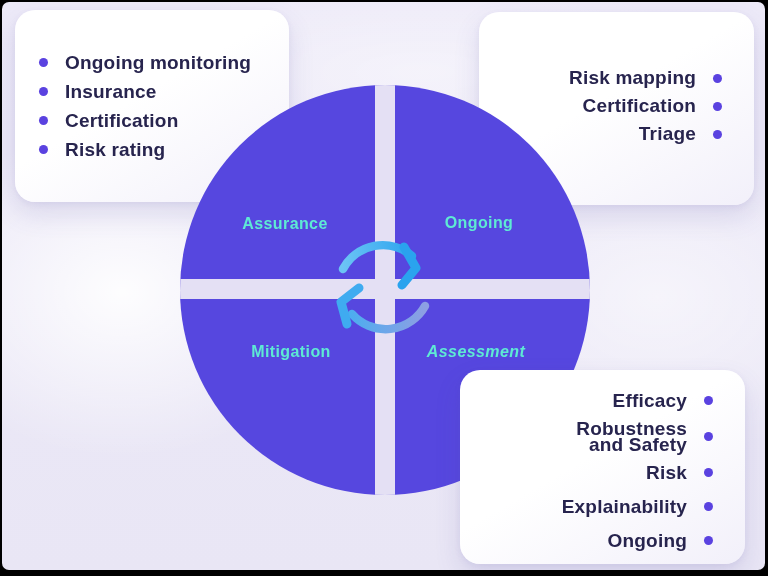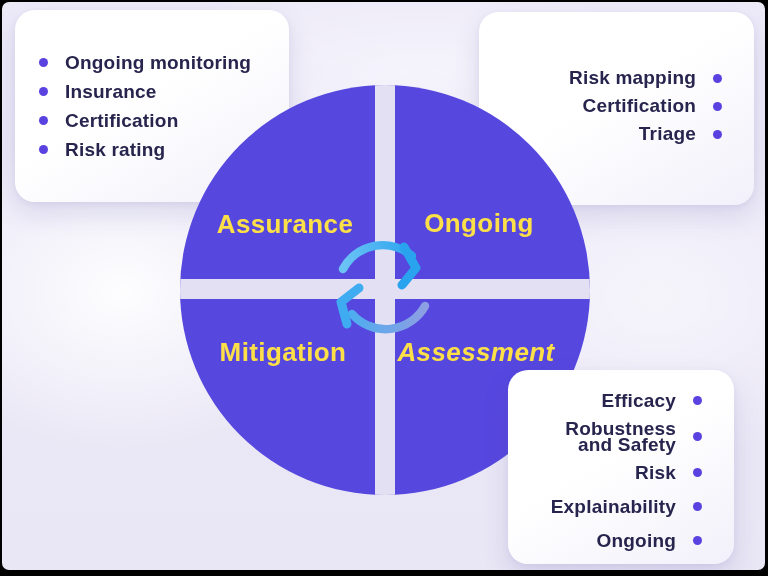--- a/index.html
+++ b/index.html
@@ -20,21 +20,21 @@
 
   
   .card {
     position:absolute; border-radius:20px;
     background:linear-gradient(150deg, #ffffff 45%, #f2f0fa 100%);
     box-shadow:0 12px 26px rgba(96,86,170,.16), 0 2px 6px rgba(96,86,170,.08);
   }
   .card.tl { left:13px;  top:8px;   width:274px; height:192px; z-index:1; }
   .card.tr { left:477px; top:10px;  width:275px; height:193px; z-index:1; }
   .card.bl { left:13px;  top:370px; width:277px; height:192px; z-index:1; }
-  .card.br { left:506px; top:368px; width:226px; height:194px; z-index:3; }
+  .card.br { left:458px; top:368px; width:285px; height:194px; z-index:3; }
 
   .list { list-style:none; display:flex; flex-direction:column; }
   .tl .list { padding:38px 0 0 24px; }
   .bl .list { padding:53px 0 0 24px; }
   .tr .list { padding:52px 32px 0 0; align-items:flex-end; }
   .br .list { padding:16px 32px 0 0; align-items:flex-end; gap:5px; }
 
   .item {
     display:flex; align-items:center; height:29px;
     font-size:19px; font-weight:700; color:#27244e; letter-spacing:.2px;
@@ -51,25 +51,25 @@
   
   .circle {
     position:absolute; left:178px; top:83px; width:410px; height:410px;
     border-radius:50%; background:#5647df; overflow:hidden; z-index:2;
   }
   .band-v { position:absolute; left:195px; top:0;  width:20px;  height:100%; background:#e4e0f4; }
   .band-h { position:absolute; left:0; top:194px;  width:100%;  height:20px; background:#e4e0f4; }
 
   .qlabel {
     position:absolute; transform:translate(-50%,-50%);
-    color:#fde047; font-size:26px; font-weight:700; letter-spacing:.4px; white-space:nowrap;
+    color:#5eead4; font-size:16px; font-weight:700; letter-spacing:.4px; white-space:nowrap;
   }
   .q-assurance  { left:105px; top:139px; }
   .q-triage     { left:299px; top:138px; }
-  .q-mitigation { left:103px; top:267px; }
+  .q-mitigation { left:111px; top:267px; }
   .q-assessment { left:296px; top:267px;font-style:italic; }
 
   .cycle-svg { position:absolute; left:145px; top:144px; }
 </style>
 </head>
 <body>
 
 <div class="stage">
   <div class="page">
 

